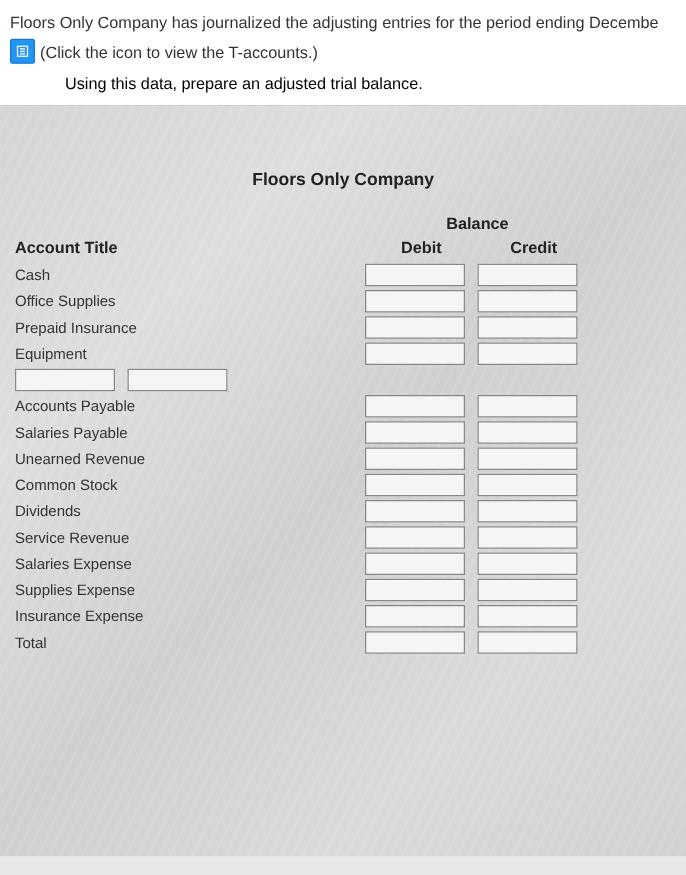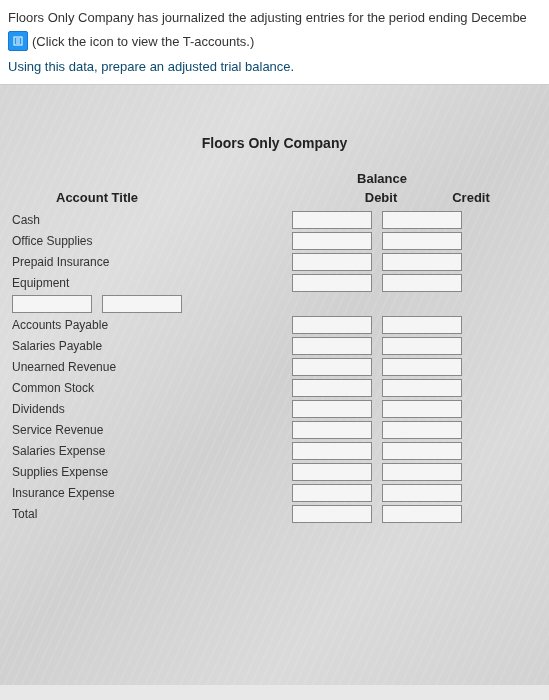--- a/index.html
+++ b/index.html
@@ -42,22 +42,23 @@
       color: #fff;
       font-size: 10px;
       font-weight: bold;
     }
     .icon-text {
       font-size: 13px;
       color: #333;
     }
     .instruction {
       font-size: 13px;
-      color: #0c4a6e;
+      color: #000000;
       margin-top: 6px;
+      margin-left: 44px;
     }
     .worksheet {
       background: linear-gradient(135deg, #d5d5d5 0%, #dedede 25%, #d0d0d0 50%, #dadada 75%, #d2d2d2 100%);
       padding: 50px 12px 20px 12px;
       min-height: 600px;
       position: relative;
     }
     .worksheet::before {
       content: '';
       position: absolute;
@@ -98,21 +99,20 @@
       color: #222;
       width: 160px;
       text-align: center;
       margin-bottom: 4px;
     }
     .col-headers {
       display: flex;
       margin-bottom: 6px;
       position: relative;
       z-index: 1;
-      margin-left: 44px;
     }
     .acct-title-header {
       width: 280px;
       font-size: 13px;
       font-weight: bold;
       color: #222;
     }
     .debit-header, .credit-header {
       width: 90px;
       font-size: 13px;

